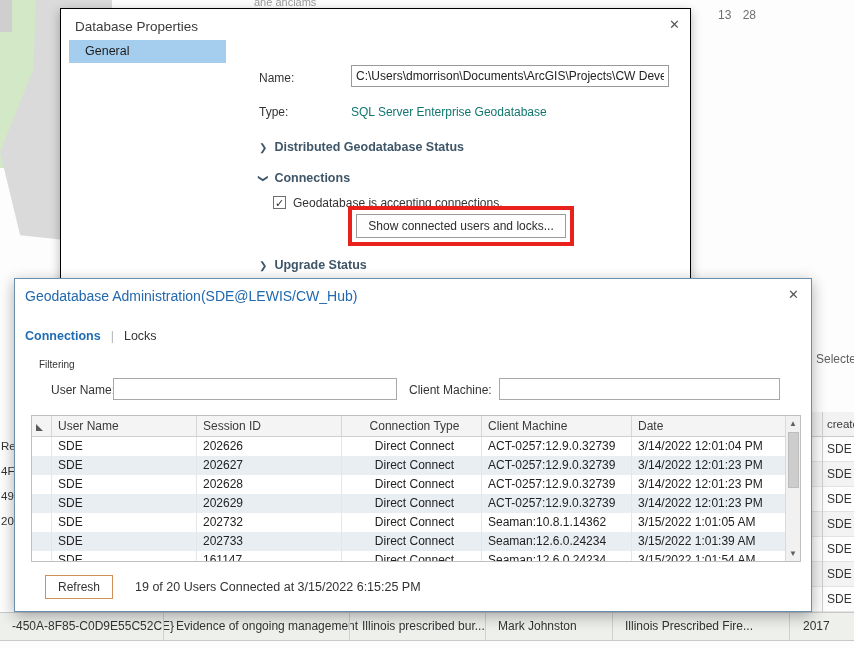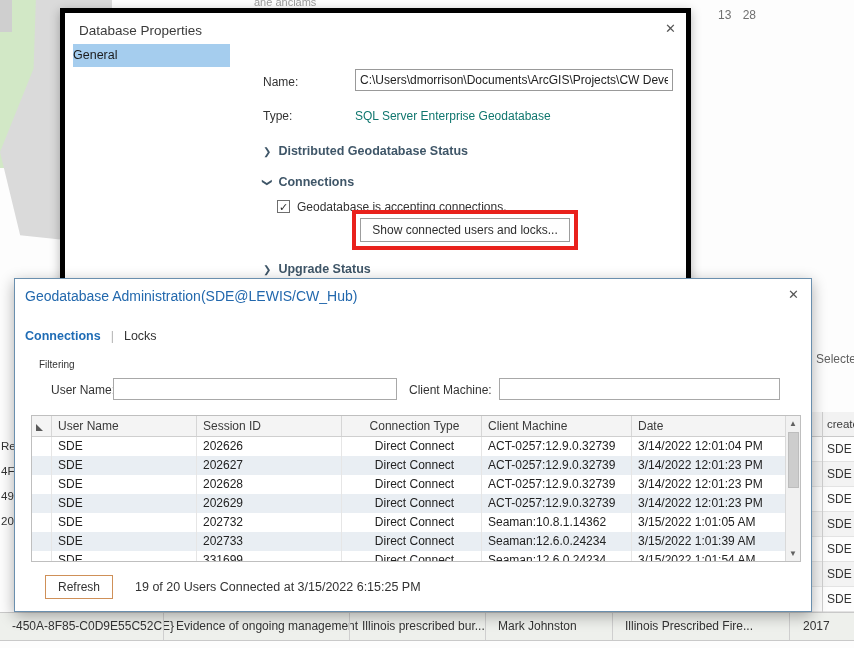--- a/index.html
+++ b/index.html
@@ -30,31 +30,31 @@
   .bgrow.alt { background:#f3f3f3; }
 
   .bgbottom { left:0; top:612px; width:854px; height:29px; background:#eef0ec;
               border-top:1px solid #c9c9c9; border-bottom:1px solid #c9c9c9; z-index:1; }
   .bgb-cell { position:absolute; top:0; height:100%; line-height:27px; font-size:12px;
               color:#333; white-space:nowrap; overflow:hidden;margin-left:8px; }
   .bgb-sep { position:absolute; top:0; height:100%; border-left:1px solid #cfcfcf; }
 
   
   .dlg { background:#fff; }
-  #dlg1 { left:60px; top:8px; width:631px; height:280px; border:5px solid #000000;
+  #dlg1 { left:60px; top:8px; width:631px; height:280px; border:1px solid #000000;
           box-shadow:0 3px 10px rgba(0,0,0,.28); z-index:2; }
   #dlg2 { left:14px; top:278px; width:798px; height:334px; border:1px solid #6a8fae;
           box-shadow:0 4px 14px rgba(0,0,0,.32); z-index:3; }
   .close-x { position:absolute; font-size:13px; color:#555; cursor:default; }
 
   
   .d1-title { left:14px; top:10px; font-size:13.5px; color:#3b3b3b; }
   #dlg1 .close-x { right:10px; top:8px; }
   .d1-side-sel { left:8px; top:31px; width:157px; height:23px; background:#a5cdee;
-                 line-height:23px; padding-left:0; font-size:12.5px; color:#1c1c1c; }
+                 line-height:23px; padding-left:16px; font-size:12.5px; color:#1c1c1c; }
   .d1-lbl { font-size:12px; color:#333; }
   .d1-name-lbl { left:198px; top:62px; }
   .d1-name-inp { left:290px; top:56px; width:318px; height:22px; border:1px solid #999;
                  font-size:12px; padding:0 4px; color:#222; font-family:"Liberation Sans",sans-serif; }
   .d1-type-lbl { left:198px; top:96px; }
   .d1-type-val { left:290px; top:96px; font-size:12px; color:#0f766e; }
   .d1-sec { position:absolute; left:198px; font-size:12.5px; font-weight:bold; color:#3f5668;
             white-space:nowrap; }
   .chev { display:inline-block; font-size:10px; font-weight:bold; color:#3f5668;
           margin-right:7px; }
@@ -252,21 +252,21 @@
         <div class="tc c0"></div>
         <div class="tc c1">SDE</div>
         <div class="tc c2">202733</div>
         <div class="tc c3">Direct Connect</div>
         <div class="tc c4">Seaman:12.6.0.24234</div>
         <div class="tc c5">3/15/2022 1:01:39 AM</div>
       </div>
       <div class="trow">
         <div class="tc c0"></div>
         <div class="tc c1">SDE</div>
-        <div class="tc c2">331699</div>
+        <div class="tc c2">161147</div>
         <div class="tc c3">Direct Connect</div>
         <div class="tc c4">Seaman:12.6.0.24234</div>
         <div class="tc c5">3/15/2022 1:01:54 AM</div>
       </div>
 
       <div class="sbar">
         <div class="sbtn up">▲</div>
         <div class="sthumb"></div>
         <div class="sbtn down">▼</div>
       </div>

